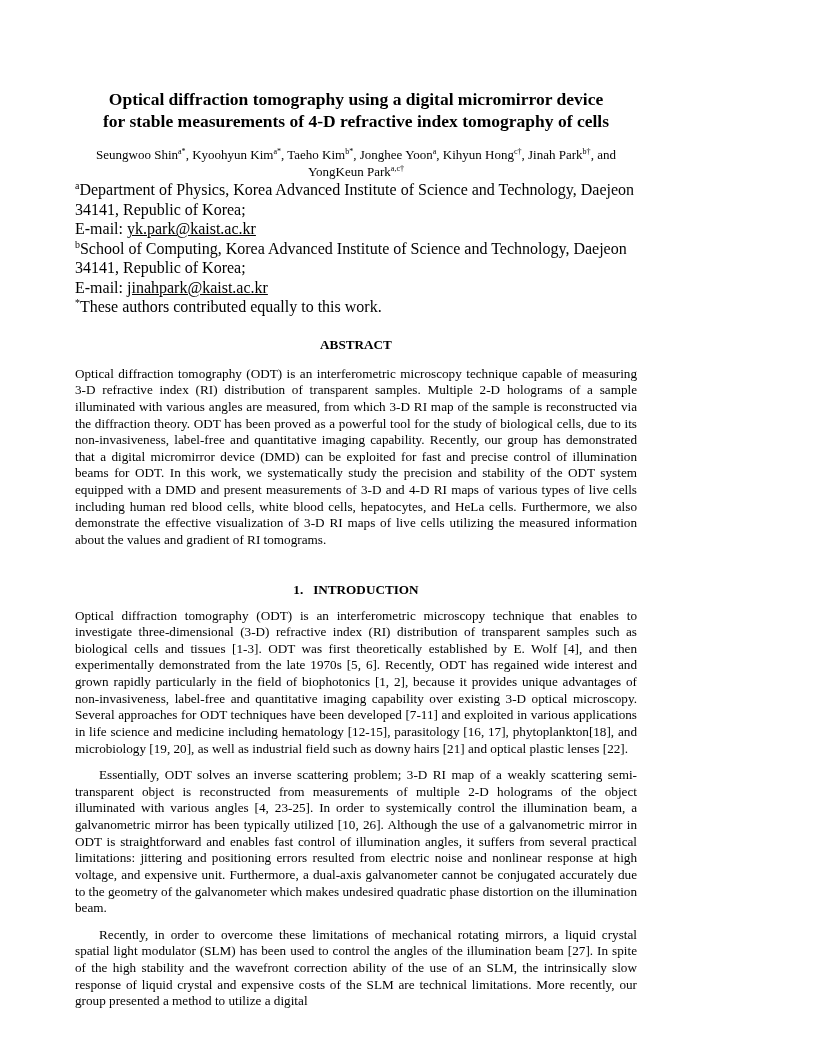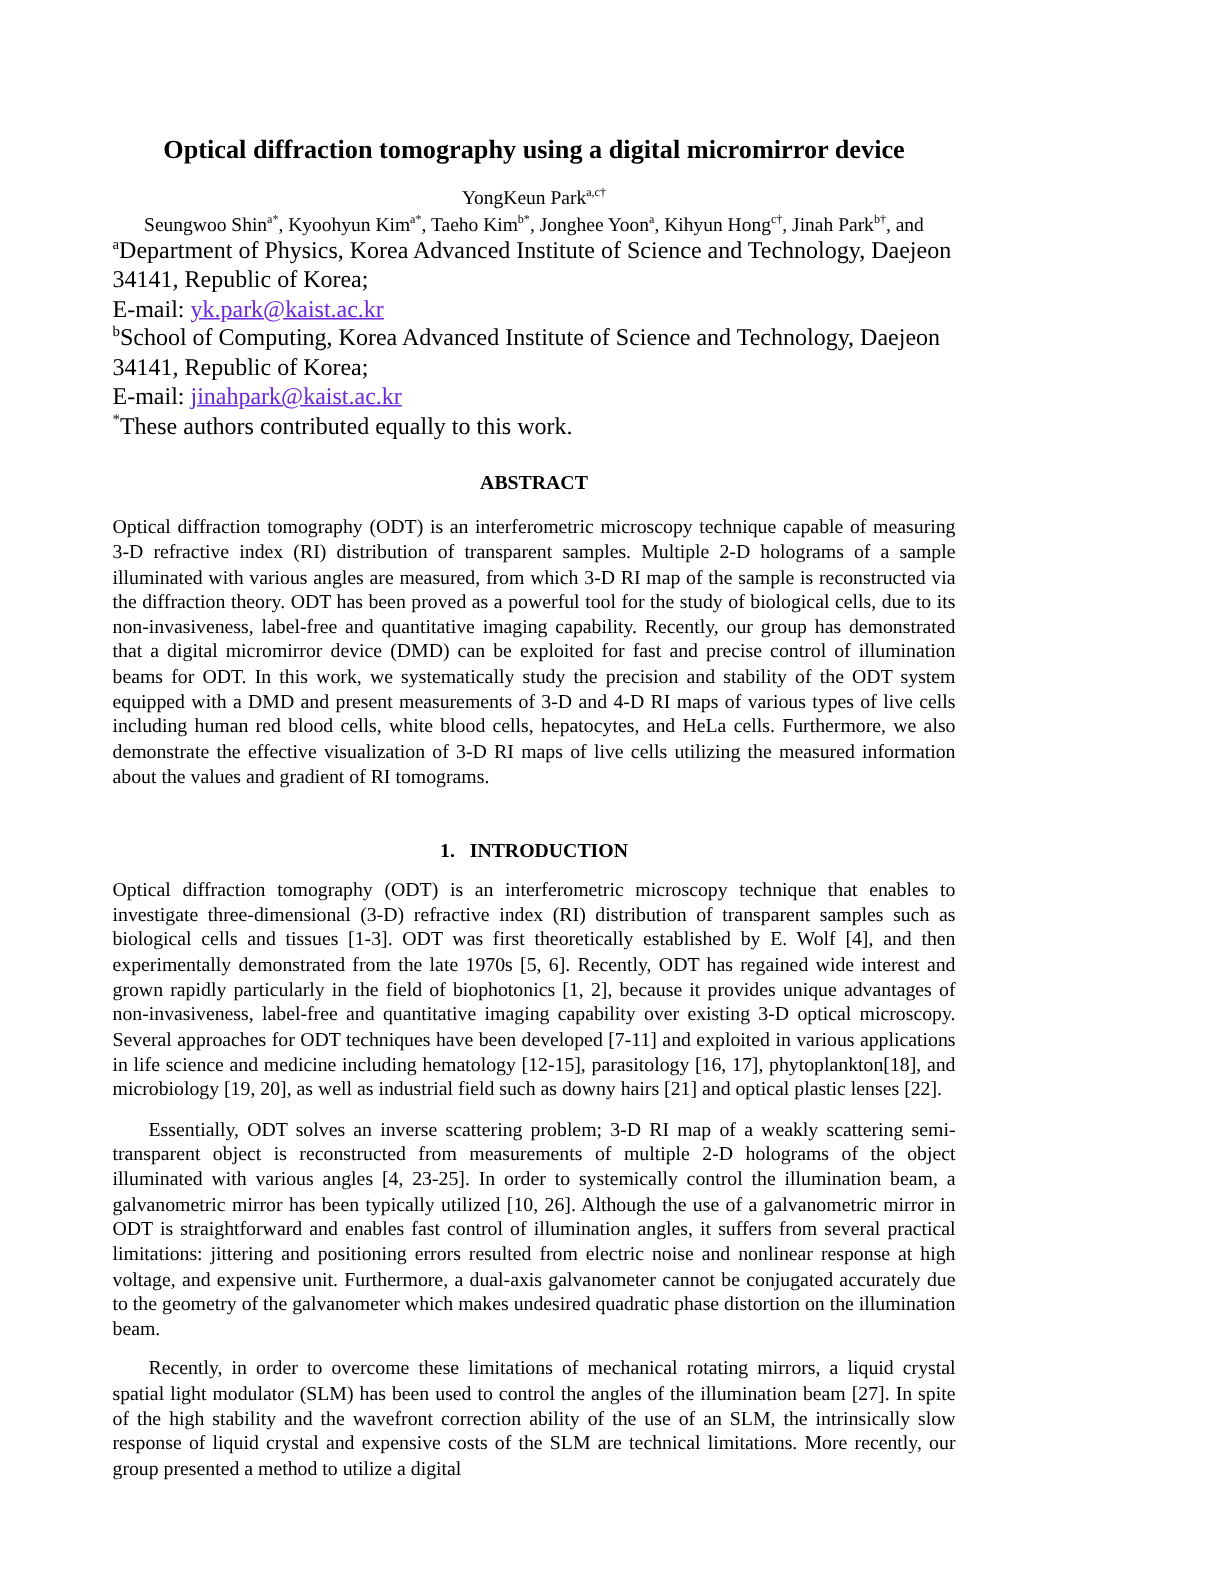--- a/index.html
+++ b/index.html
@@ -32,21 +32,21 @@
     font-size: 0.62em;
     vertical-align: super;
     line-height: 0;
   }
   .affiliations {
     text-align: left;
     font-size: 16px;
     line-height: 1.22;
   }
   .email-link {
-    color: #6d28d9;
+    color: #000000;
     text-decoration: underline;
     cursor: pointer;
   }
   .abstract-heading {
     margin-top: 20px;
     text-align: center;
     font-weight: bold;
     font-size: 13.2px;
   }
   .body-text {
@@ -67,25 +67,26 @@
   .para { margin-top: 10px; }
   .para.indent { text-indent: 24px; }
 </style>
 </head>
 <body>
 
 <div class="page">
 
   <h1 class="title">
     <div>Optical diffraction tomography using a digital micromirror device</div>
+    <div>for stable measurements of 4-D refractive index tomography of cells</div>
   </h1>
 
   <div class="authors">
+    <div><span>Seungwoo Shin</span><sup>a*</sup><span>, </span><span>Kyoohyun Kim</span><sup>a*</sup><span>, </span><span>Taeho Kim</span><sup>b*</sup><span>, </span><span>Jonghee Yoon</span><sup>a</sup><span>, </span><span>Kihyun Hong</span><sup>c†</sup><span>, </span><span>Jinah Park</span><sup>b†</sup><span>, and</span></div>
     <div><span>YongKeun Park</span><sup>a,c†</sup></div>
-    <div><span>Seungwoo Shin</span><sup>a*</sup><span>, </span><span>Kyoohyun Kim</span><sup>a*</sup><span>, </span><span>Taeho Kim</span><sup>b*</sup><span>, </span><span>Jonghee Yoon</span><sup>a</sup><span>, </span><span>Kihyun Hong</span><sup>c†</sup><span>, </span><span>Jinah Park</span><sup>b†</sup><span>, and</span></div>
   </div>
 
   <div class="affiliations">
     <div><sup>a</sup><span>Department of Physics, Korea Advanced Institute of Science and Technology, Daejeon 34141, Republic of Korea;</span></div>
     <div><span>E-mail: </span><a class="email-link">yk.park@kaist.ac.kr</a></div>
     <div><sup>b</sup><span>School of Computing, Korea Advanced Institute of Science and Technology, Daejeon 34141, Republic of Korea;</span></div>
     <div><span>E-mail: </span><a class="email-link">jinahpark@kaist.ac.kr</a></div>
     <div><sup>*</sup><span>These authors contributed equally to this work.</span></div>
   </div>
 

